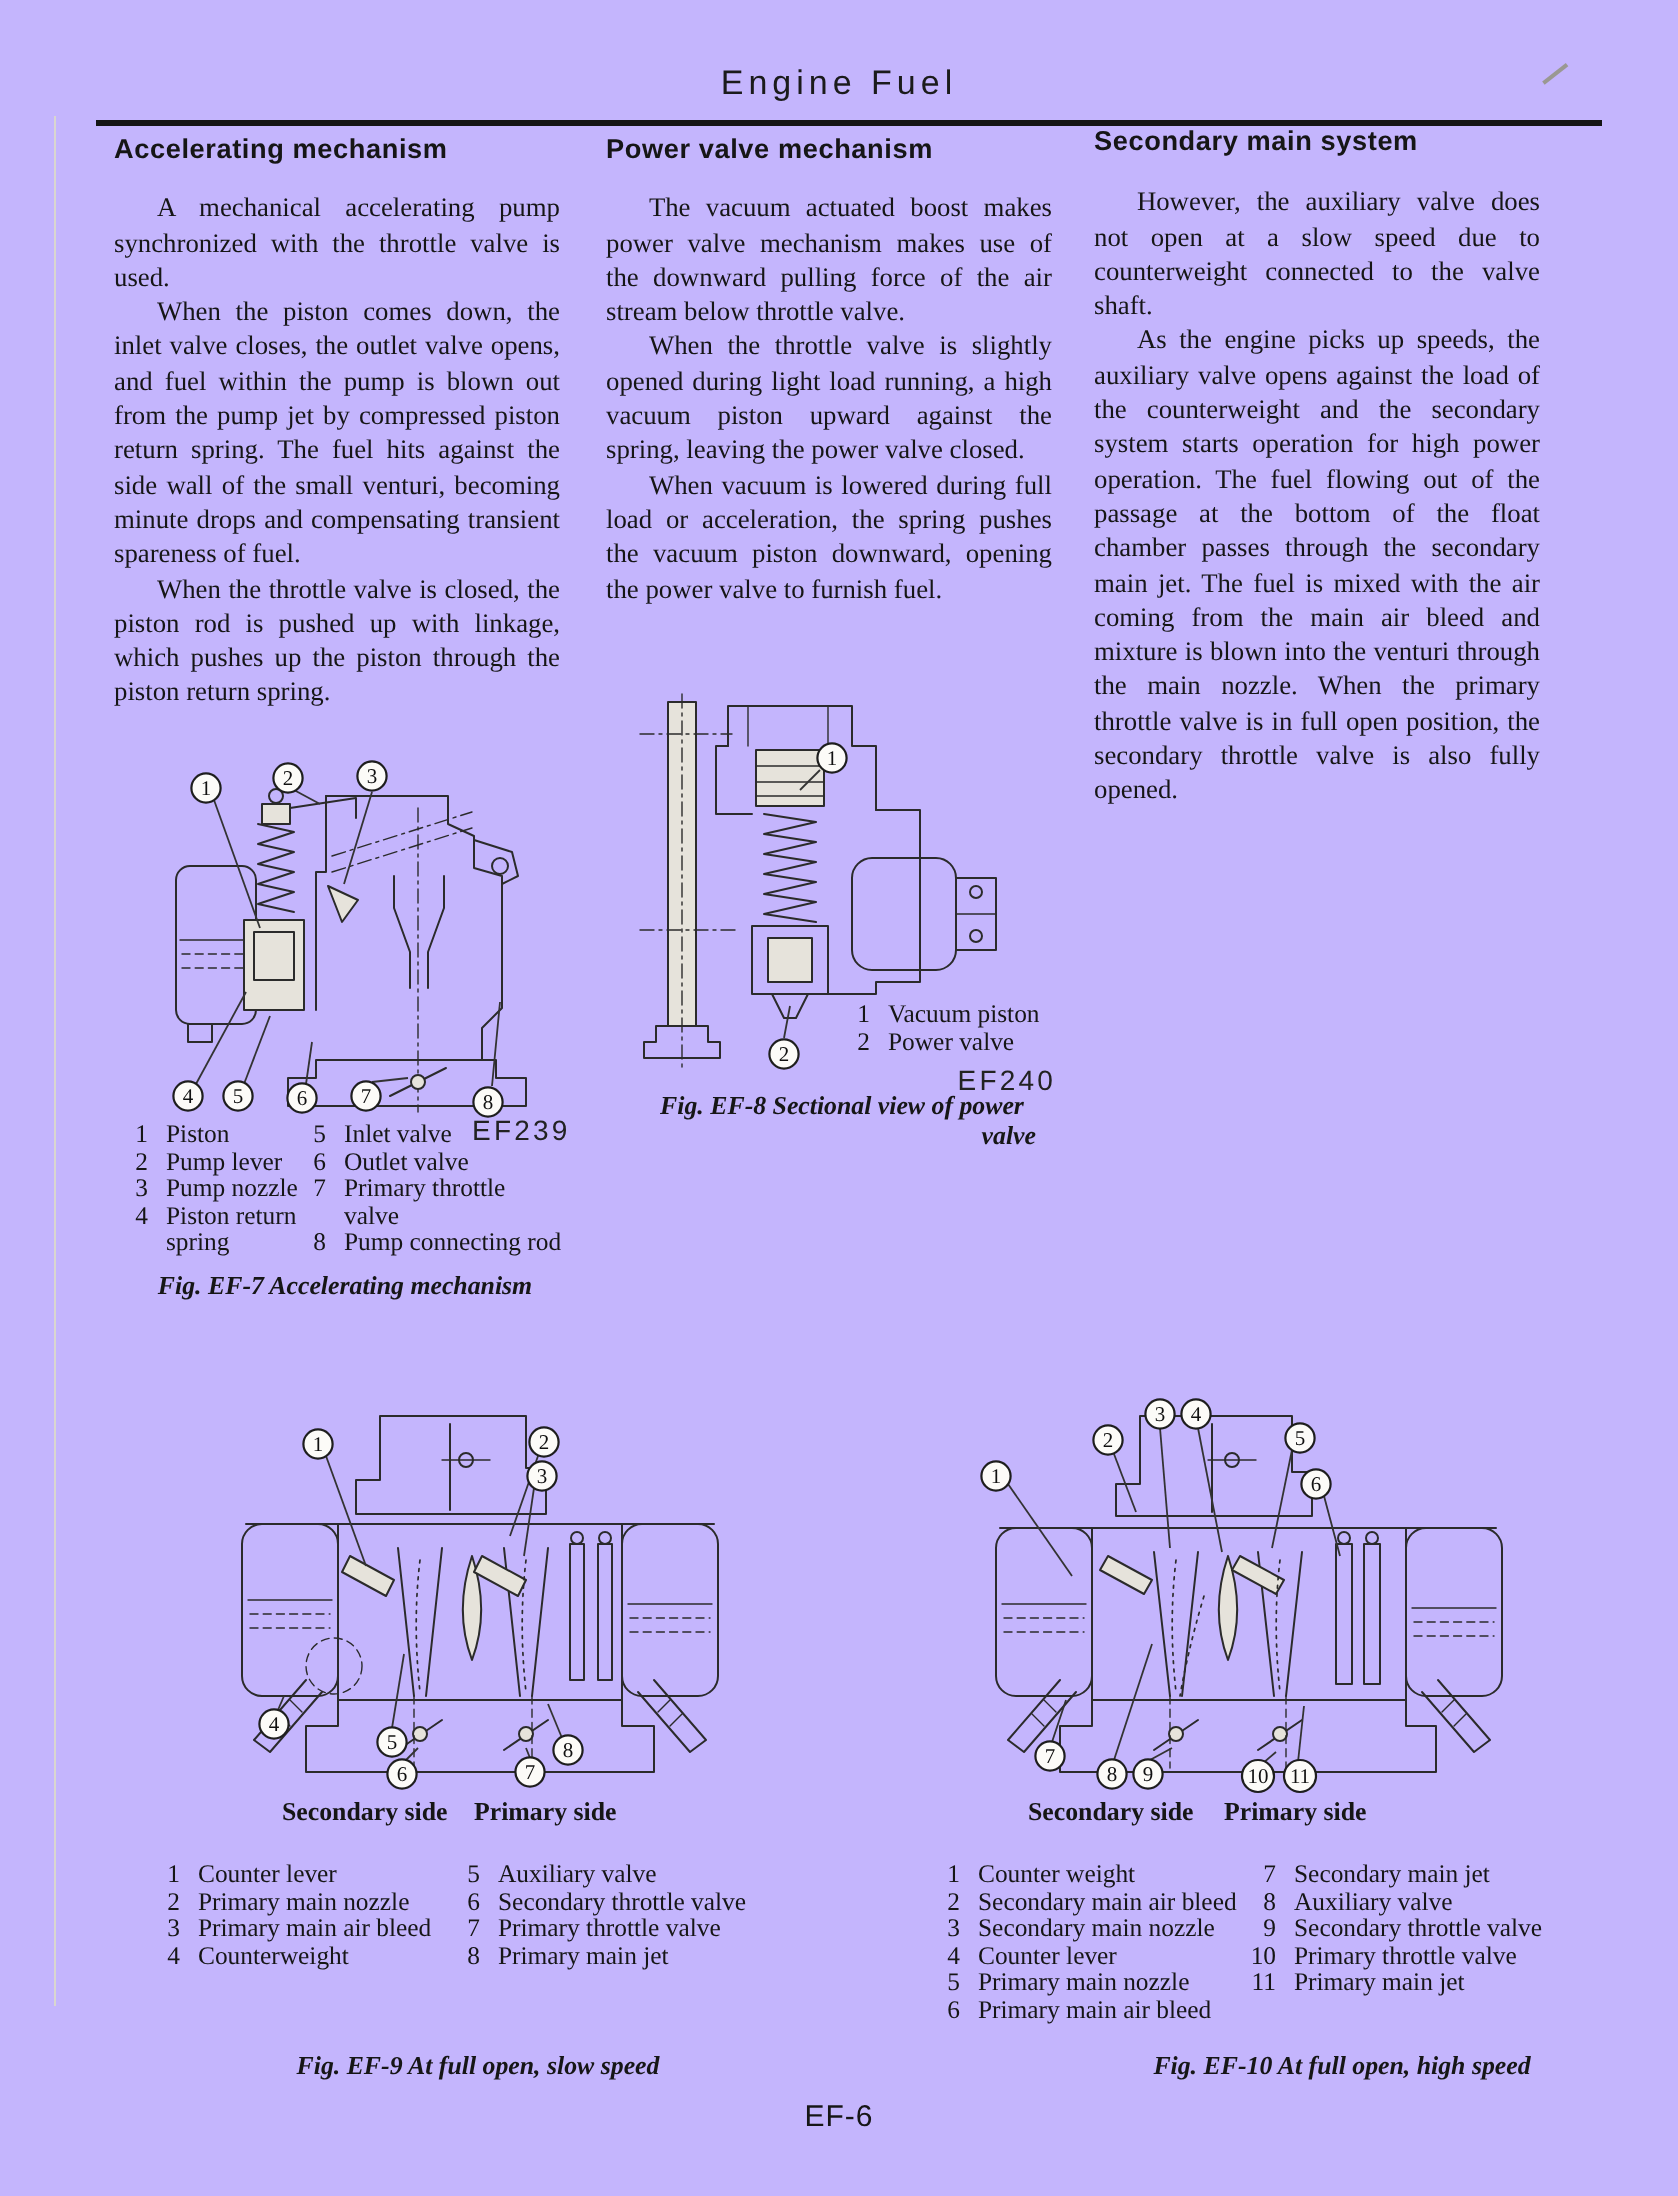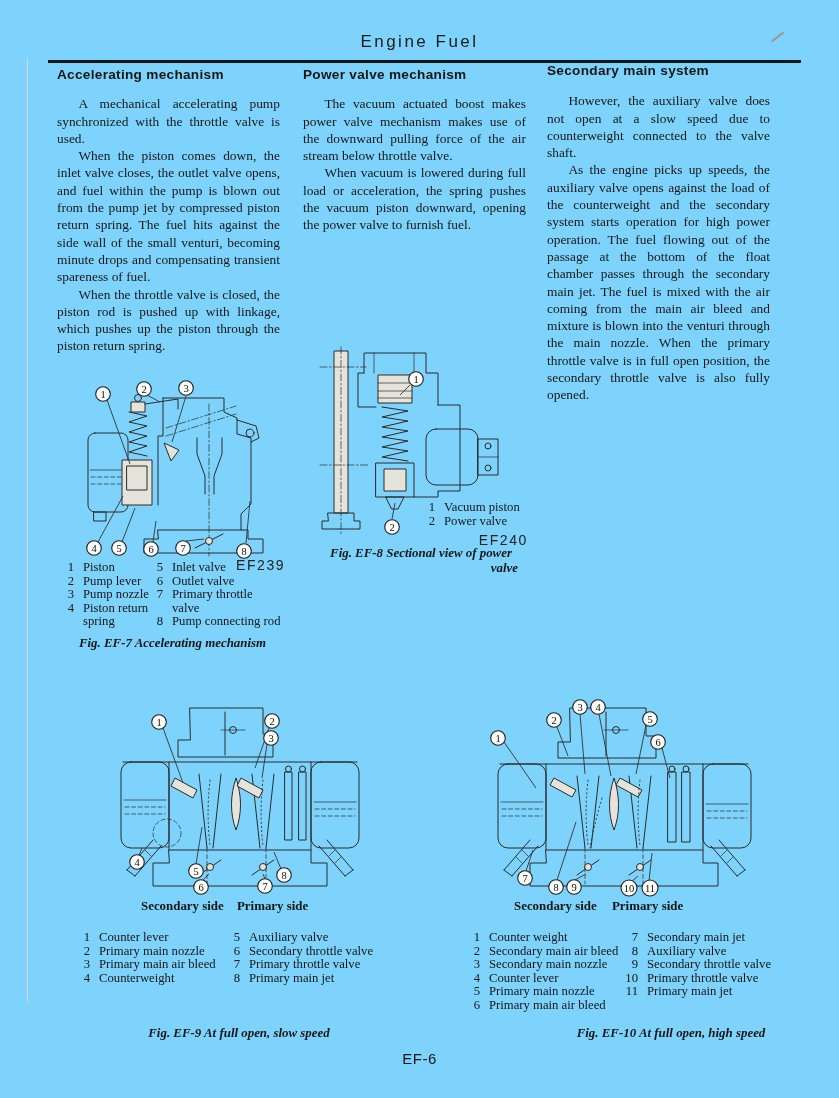--- a/index.html
+++ b/index.html
@@ -1,16 +1,16 @@
 <!DOCTYPE html>
 <html><head>
 <meta charset="utf-8">
 <style>
   html,body{margin:0;padding:0;background:#e9e7e2;}
-  .page{position:relative;width:839px;height:1098px;background:#7dd3fc;color:#161616;
+  .page{position:relative;width:839px;height:1098px;background:#c4b5fd;color:#161616;
         font-family:"Liberation Serif",serif;overflow:hidden;}
   .abs{position:absolute;}
   .header-title{top:32px;left:0;width:839px;text-align:center;
         font-family:"Liberation Sans",sans-serif;font-size:17px;letter-spacing:2.5px;color:#1b1b1b;}
   .header-rule{top:60px;left:48px;width:753px;height:2.6px;background:#151515;}
   .scan-left-line{top:58px;left:27px;width:1px;height:945px;background:#d9d6cf;}
   .scan-tick{top:36px;left:770px;width:15px;height:1.6px;background:#9a9892;transform:rotate(-38deg);}
   .col{width:223px;text-align:justify;font-size:13.4px;line-height:17.3px;}
   .col1{left:57px;top:66px;}
   .col2{left:303px;top:66px;}
@@ -57,20 +57,21 @@
   <div class="abs col col1">
     <h2 class="colhead">Accelerating mechanism</h2>
     <p>A mechanical accelerating pump synchronized with the throttle valve is used.</p>
     <p>When the piston comes down, the inlet valve closes, the outlet valve opens, and fuel within the pump is blown out from the pump jet by compressed piston return spring. The fuel hits against the side wall of the small venturi, becoming minute drops and compensating transient spareness of fuel.</p>
     <p>When the throttle valve is closed, the piston rod is pushed up with linkage, which pushes up the piston through the piston return spring.</p>
   </div>
 
   <div class="abs col col2">
     <h2 class="colhead">Power valve mechanism</h2>
     <p>The vacuum actuated boost makes power valve mechanism makes use of the downward pulling force of the air stream below throttle valve.</p>
+    <p>When the throttle valve is slightly opened during light load running, a high vacuum piston upward against the spring, leaving the power valve closed.</p>
     <p>When vacuum is lowered during full load or acceleration, the spring pushes the vacuum piston downward, opening the power valve to furnish fuel.</p>
   </div>
 
   <div class="abs col col3">
     <h3 class="subhead">Secondary main system</h3>
     <p>However, the auxiliary valve does not open at a slow speed due to counterweight connected to the valve shaft.</p>
     <p>As the engine picks up speeds, the auxiliary valve opens against the load of the counterweight and the secondary system starts operation for high power operation. The fuel flowing out of the passage at the bottom of the float chamber passes through the secondary main jet. The fuel is mixed with the air coming from the main air bleed and mixture is blown into the venturi through the main nozzle. When the primary throttle valve is in full open position, the secondary throttle valve is also fully opened.</p>
   </div>
 
   <svg style="left:60px;top:376px;" width="225" height="186" viewBox="0 0 225 186">

